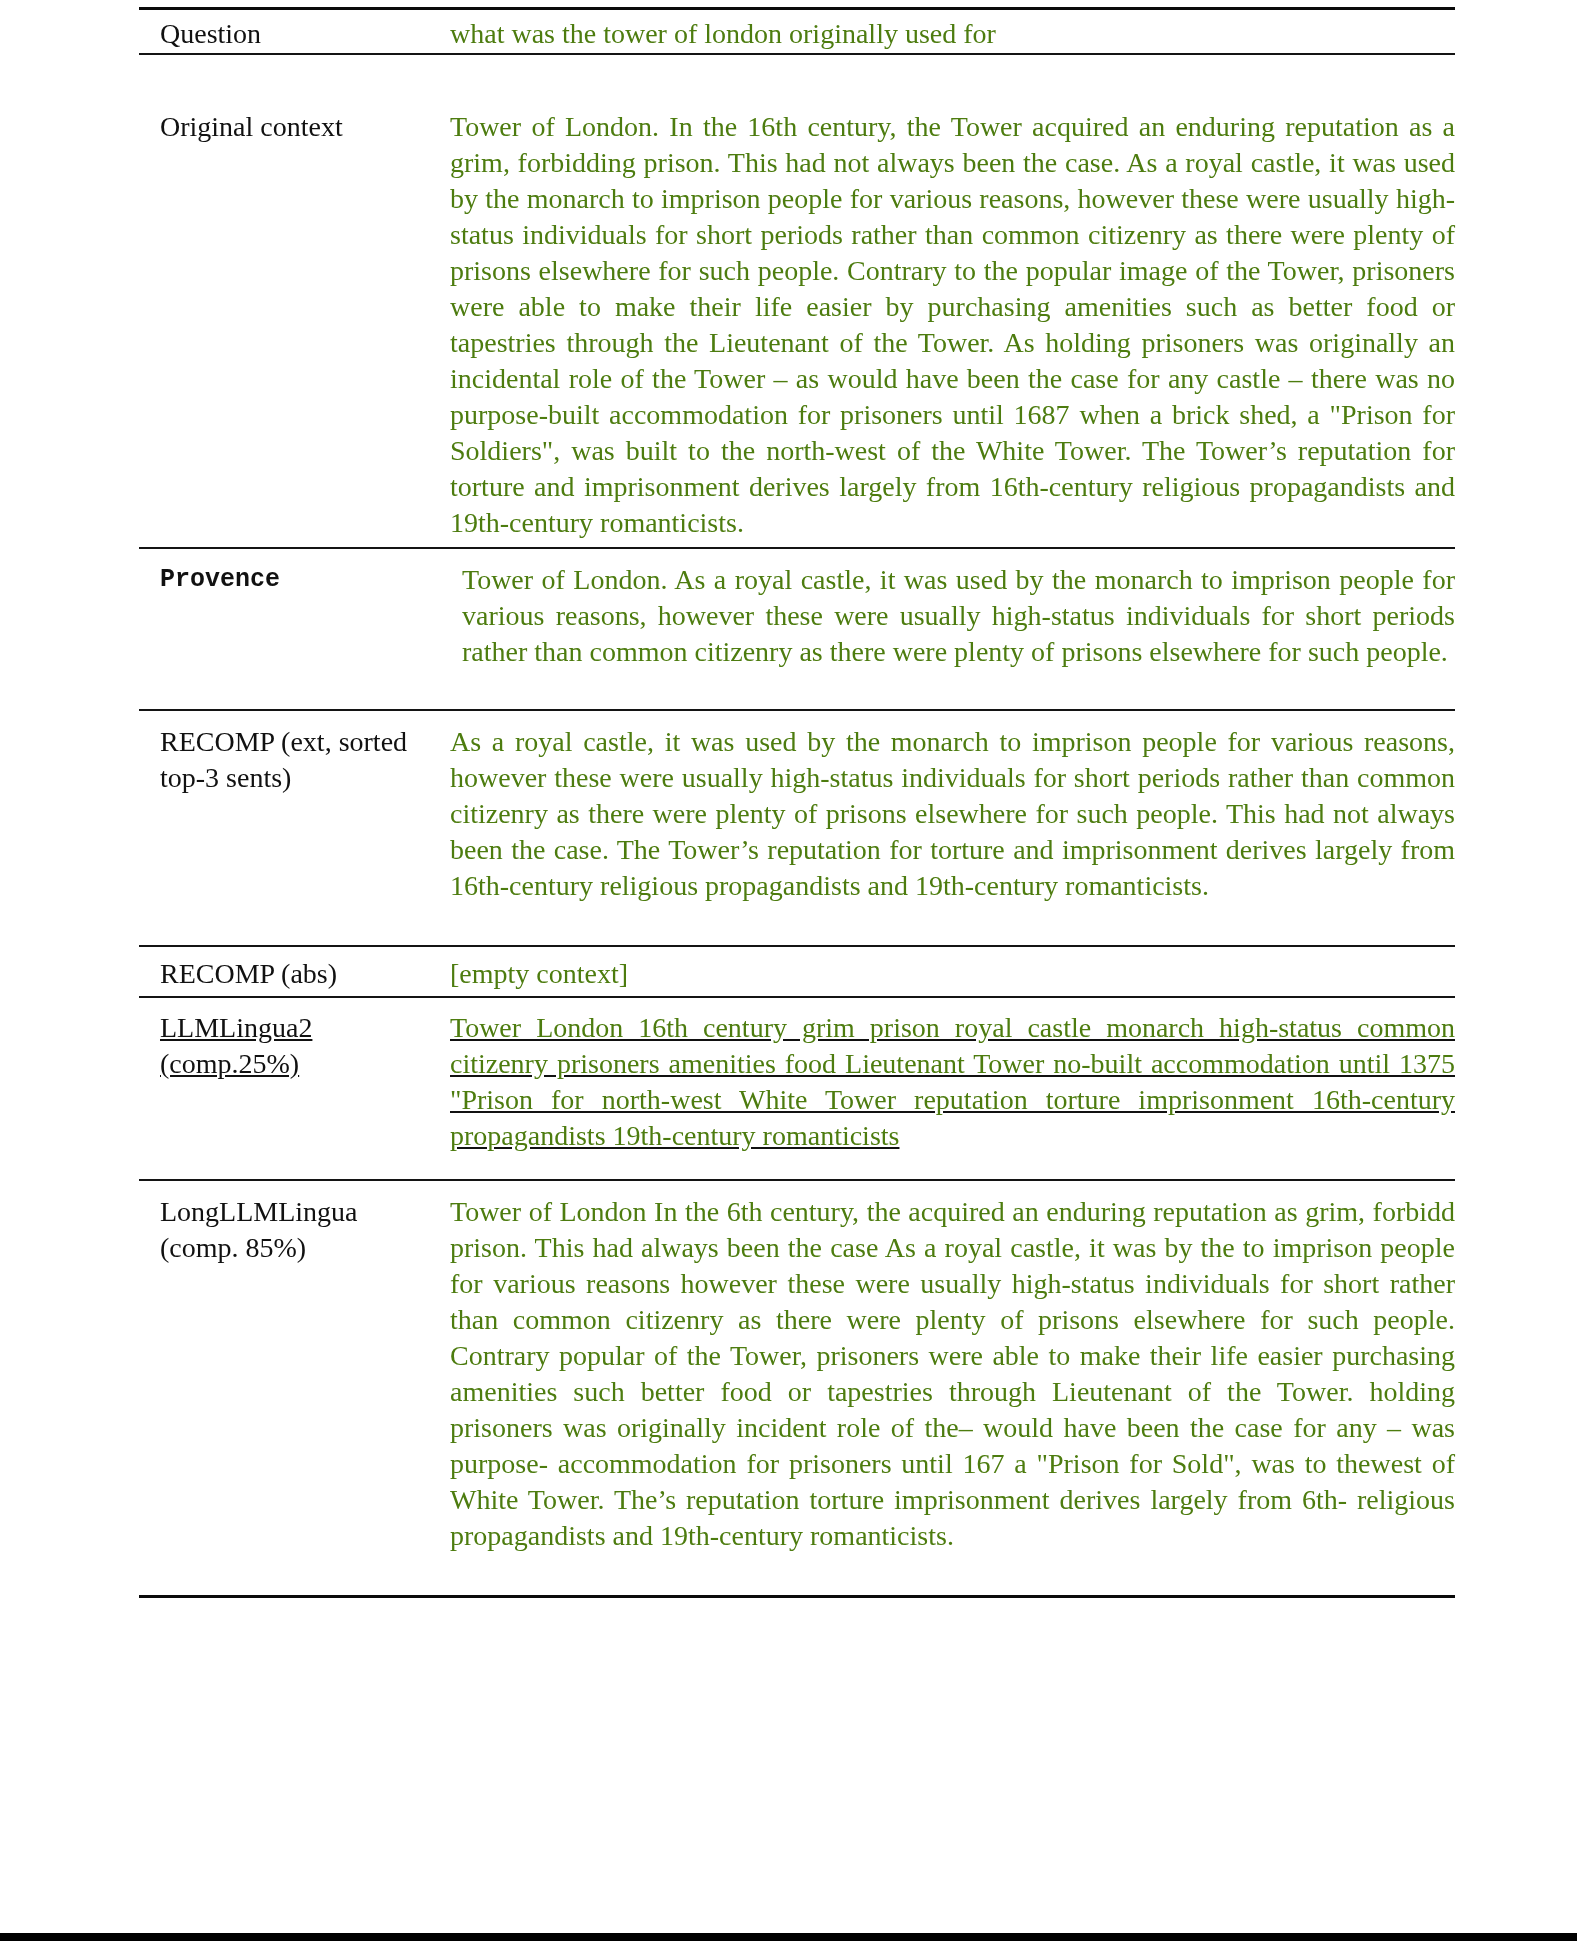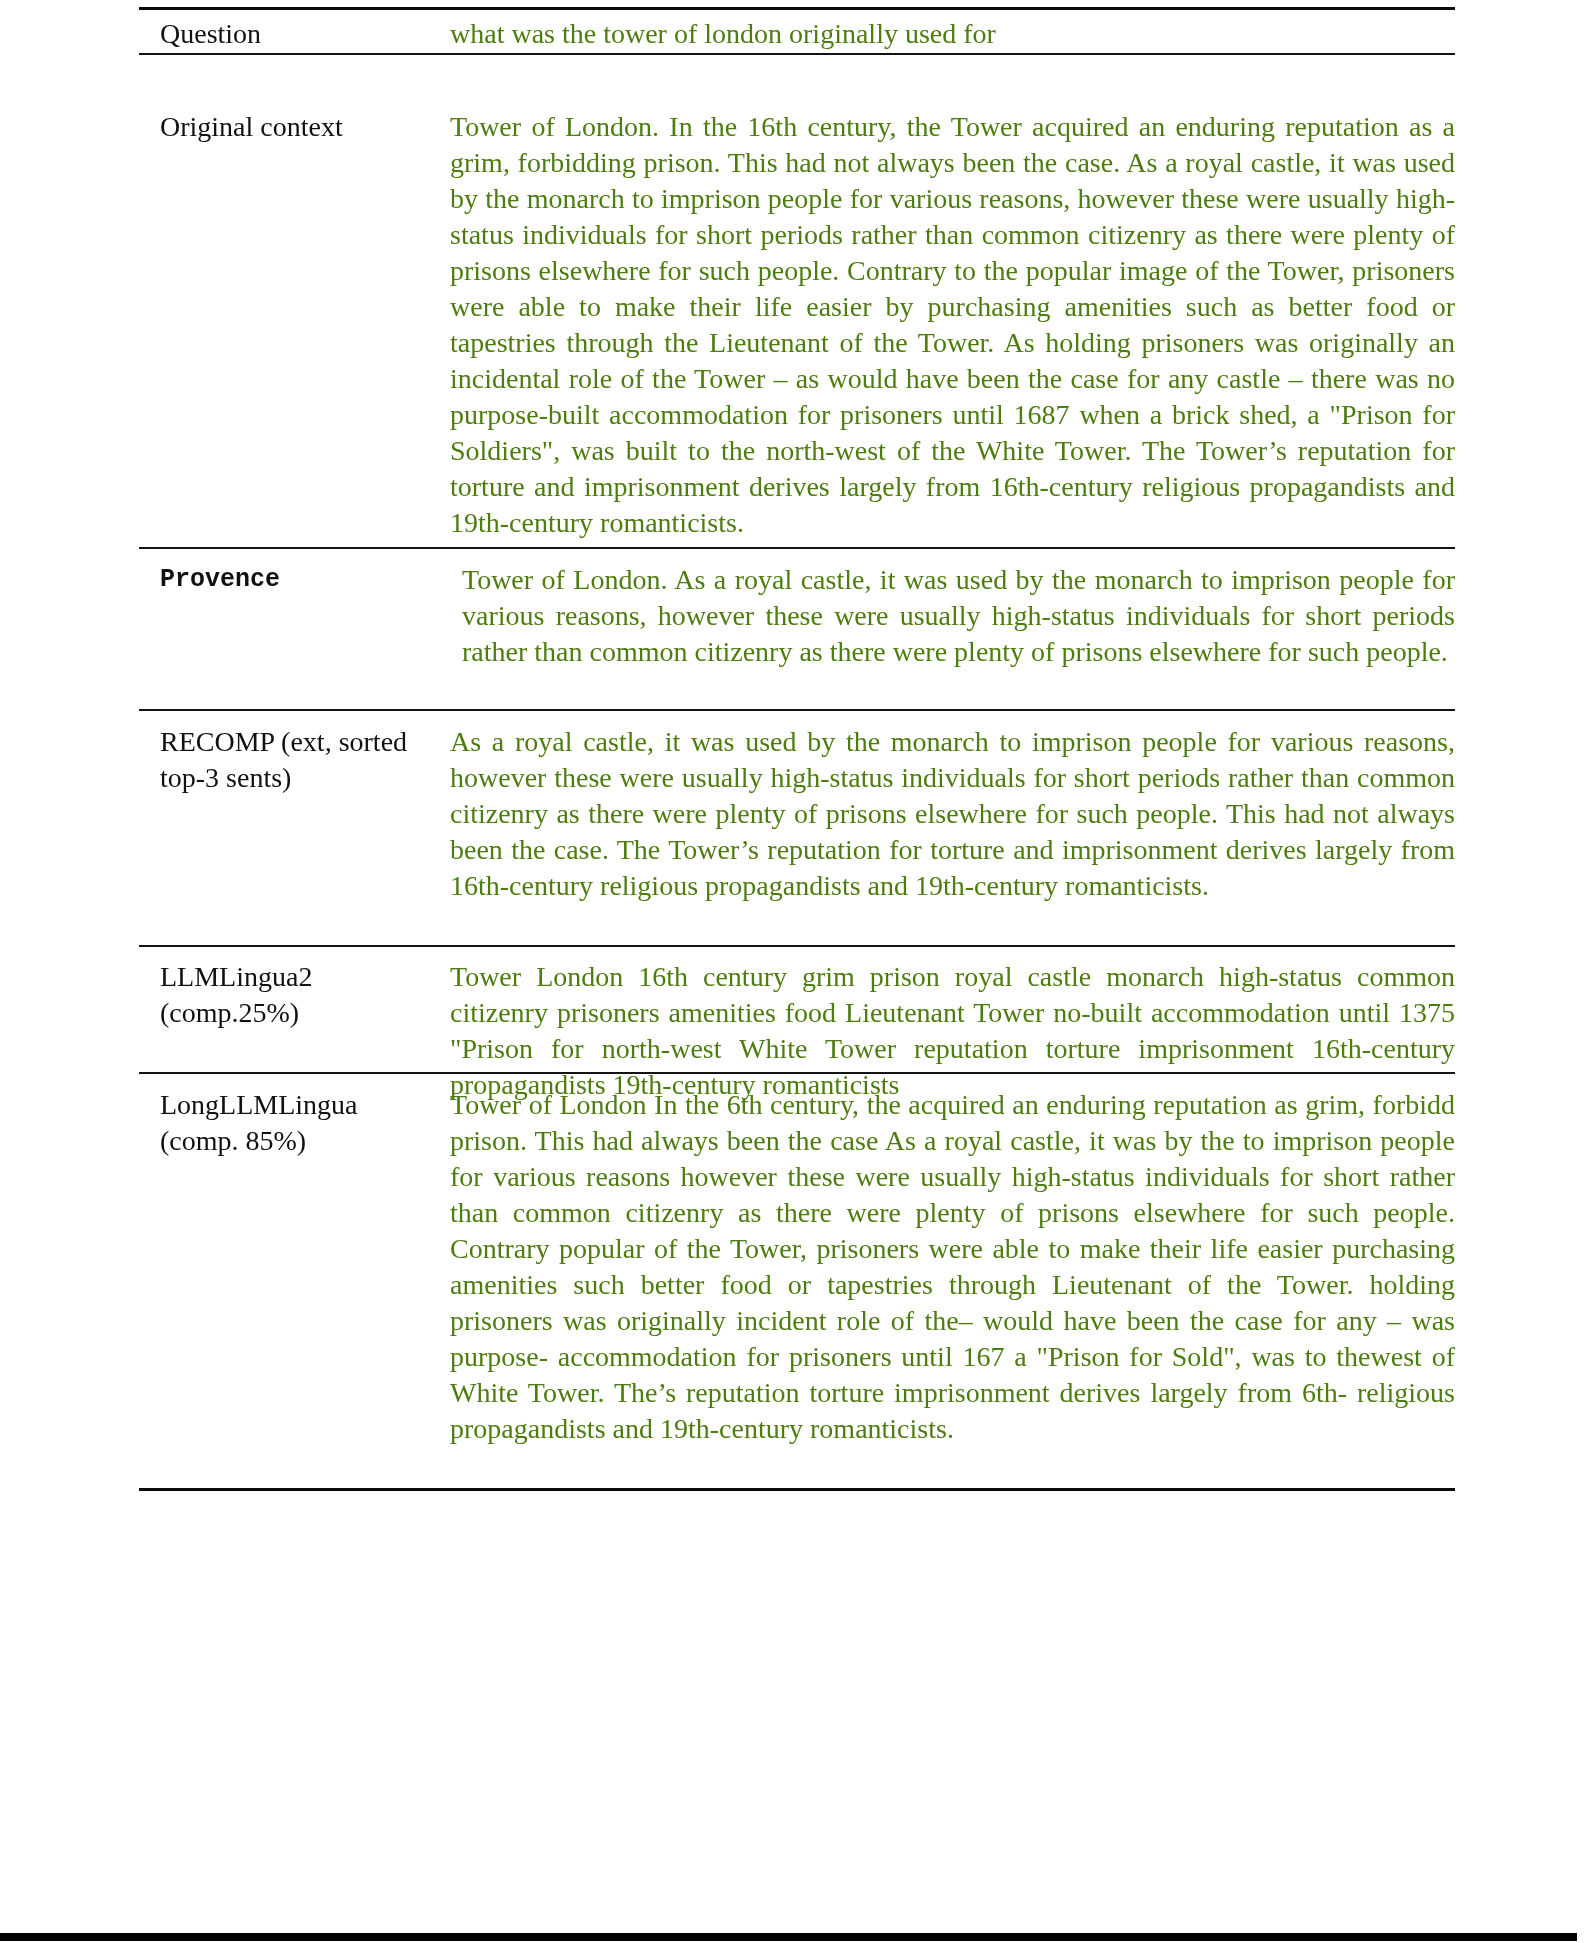--- a/index.html
+++ b/index.html
@@ -77,22 +77,26 @@
   <div class="t-row" style="height: 162px; padding-top: 13px; gap: 12px;">
     <div class="row-label mono">Provence</div>
     <div class="row-content">Tower of London. As a royal castle, it was used by the monarch to imprison people for various reasons, however these were usually high-status individuals for short periods rather than common citizenry as there were plenty of prisons elsewhere for such people.</div>
   </div>
 
   <div class="t-row" style="height: 236px; padding-top: 13px;">
     <div class="row-label">RECOMP (ext, sorted top-3 sents)</div>
     <div class="row-content">As a royal castle, it was used by the monarch to imprison people for various reasons, however these were usually high-status individuals for short periods rather than common citizenry as there were plenty of prisons elsewhere for such people. This had not always been the case. The Tower’s reputation for torture and imprisonment derives largely from 16th-century religious propagandists and 19th-century romanticists.</div>
   </div>
 
+  <div class="t-row" style="height: 51px; padding-top: 9px;">
+    <div class="row-label">RECOMP (abs)</div>
+    <div class="row-content">[empty context]</div>
+  </div>
 
-  <div class="t-row" style="height: 127px; padding-top: 12px;">
+  <div class="t-row" style="height: 183px; padding-top: 12px; text-decoration: underline;">
     <div class="row-label">LLMLingua2 (comp.25%)</div>
     <div class="row-content">Tower London 16th century grim prison royal castle monarch high-status common citizenry prisoners amenities food Lieutenant Tower no-built accommodation until 1375 "Prison for north-west White Tower reputation torture imprisonment 16th-century propagandists 19th-century romanticists</div>
   </div>
 
   <div class="t-row" style="height: 414px; padding-top: 13px;">
     <div class="row-label">LongLLMLingua (comp. 85%)</div>
     <div class="row-content">Tower of London In the 6th century, the acquired an enduring reputation as grim, forbidd prison.  This had always been the case As a royal castle, it was by the to imprison people for various reasons however these were usually high-status individuals for short rather than common citizenry as there were plenty of prisons elsewhere for such people. Contrary popular of the Tower, prisoners were able to make their life easier purchasing amenities such better food or tapestries through Lieutenant of the Tower.  holding prisoners was originally incident role of the– would have been the case for any – was purpose- accommodation for prisoners until 167 a "Prison for Sold", was to thewest of White Tower. The’s reputation torture imprisonment derives largely from 6th- religious propagandists and 19th-century romanticists.</div>
   </div>
 </div>
 

